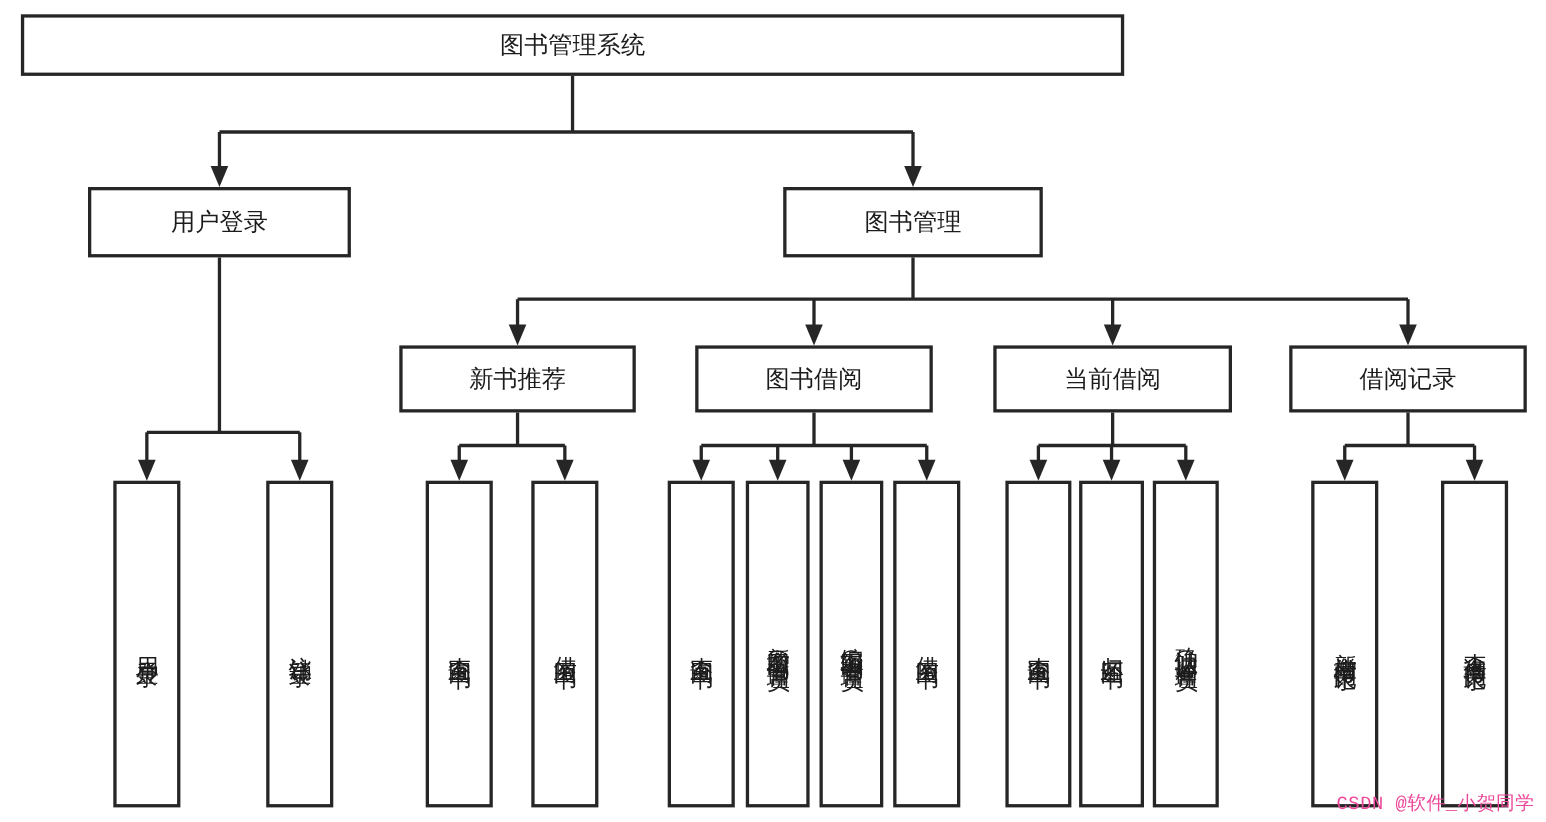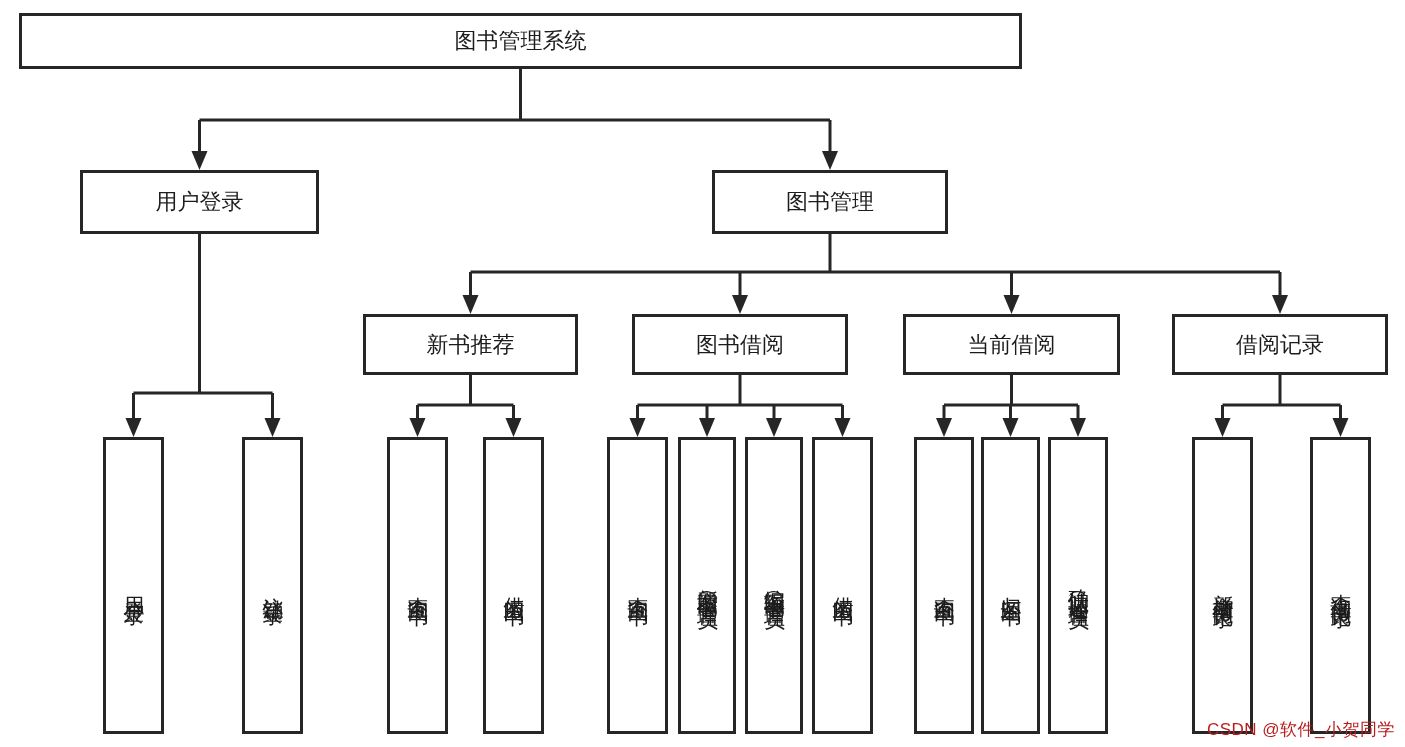--- a/index.html
+++ b/index.html
@@ -24,22 +24,22 @@
     writing-mode:vertical-rl;
     text-orientation:upright;
     line-height:1.0;
     letter-spacing:3px;
     white-space:nowrap;
     display:flex;align-items:center;justify-content:center;
     pointer-events:none;
   }
   .watermark{
     position:absolute;right:10px;bottom:6px;
-    font-family:Liberation Sans, sans-serif;
-    font-size:17px;color:#b91c1c;letter-spacing:0.5px;
+    font-family:Liberation Mono, monospace;
+    font-size:17px;color:#ec4899;letter-spacing:0.5px;
     white-space:nowrap;
   }
 </style>
 </head>
 <body>
 
 <svg id="diagram" viewBox="0 0 1405 747">
   <g id="edges-layer">
       <path class="edge" d="M 520.5 69 L 520.5 120"></path>
       <path class="edge" d="M 199.5 120 L 830 120"></path>

